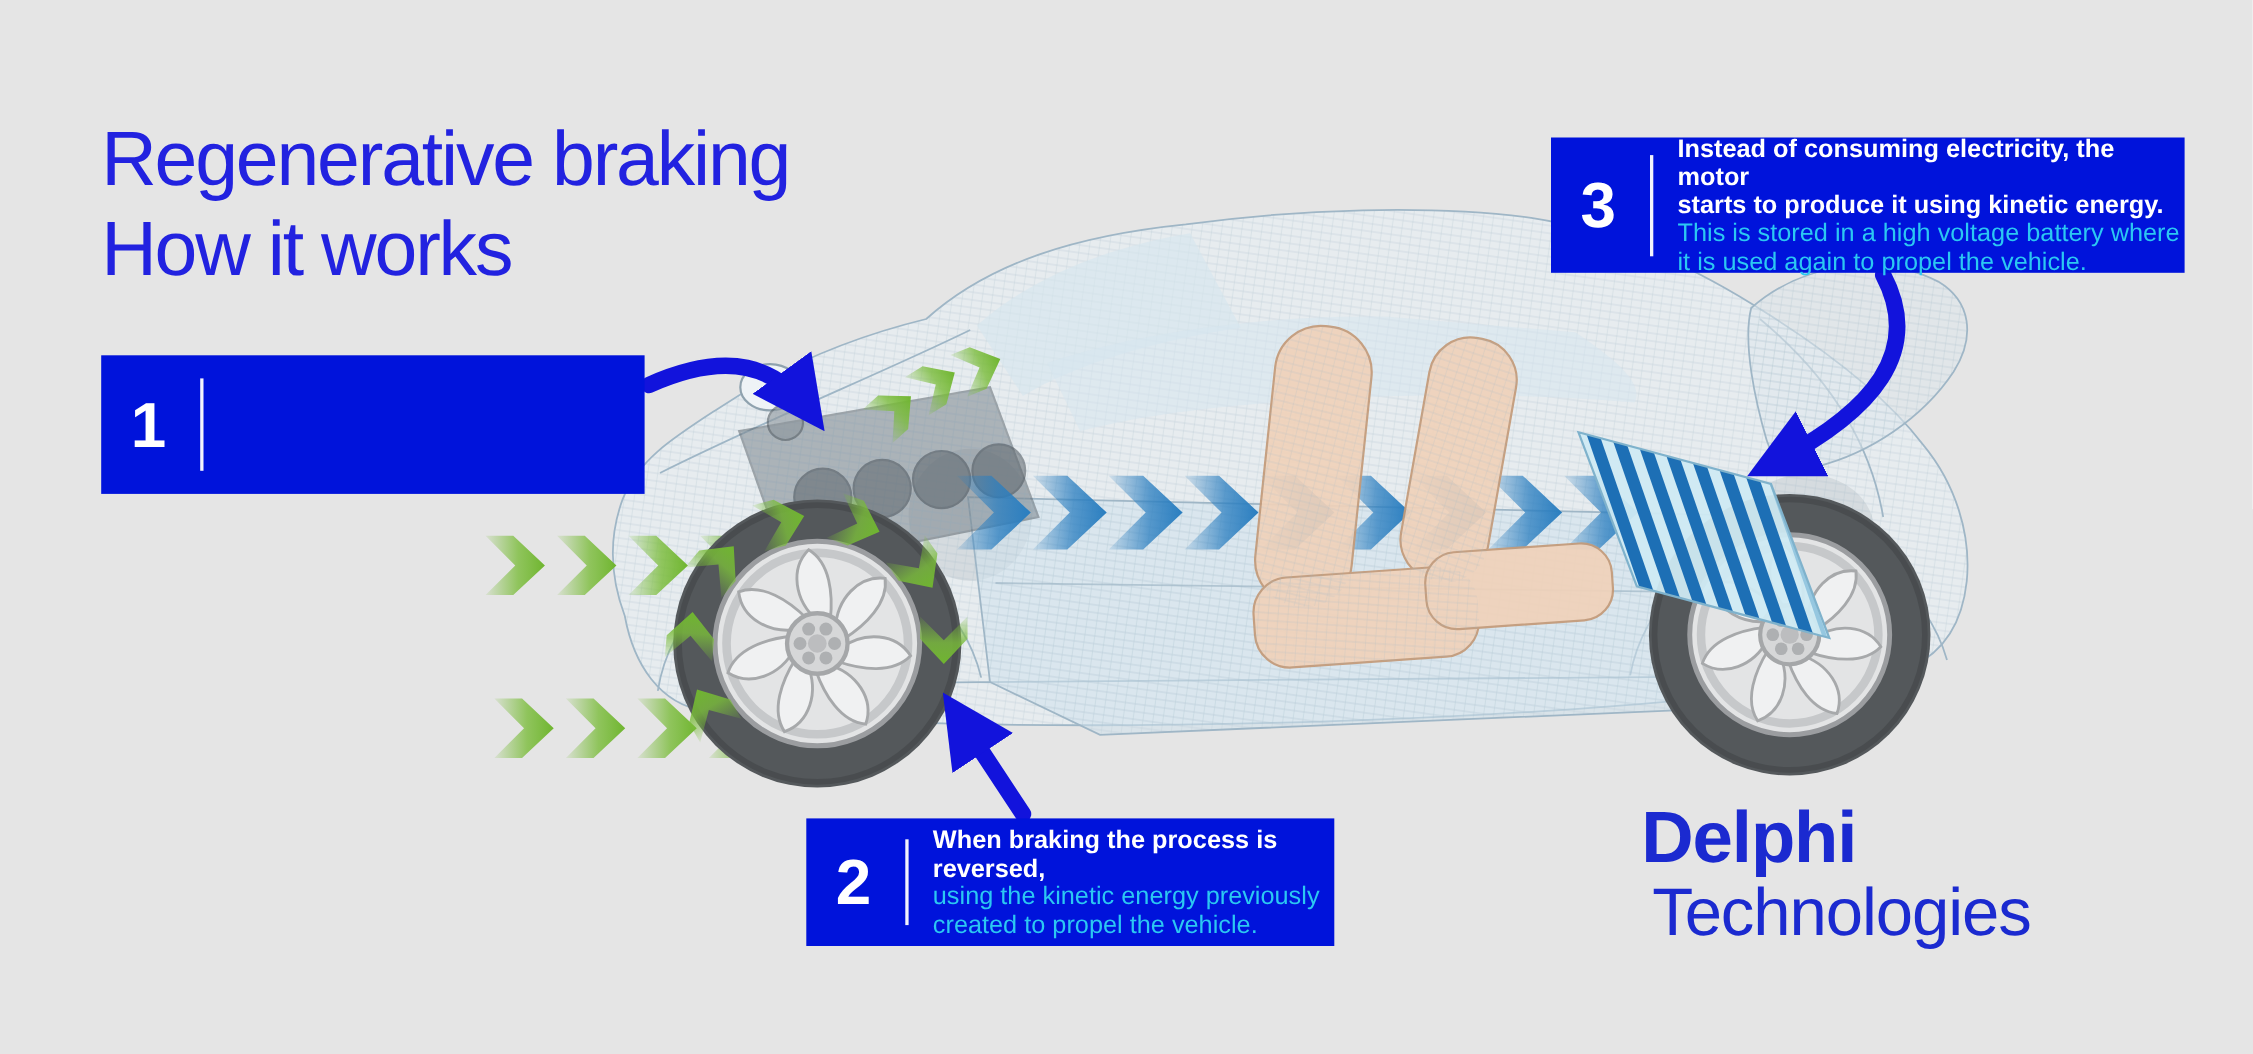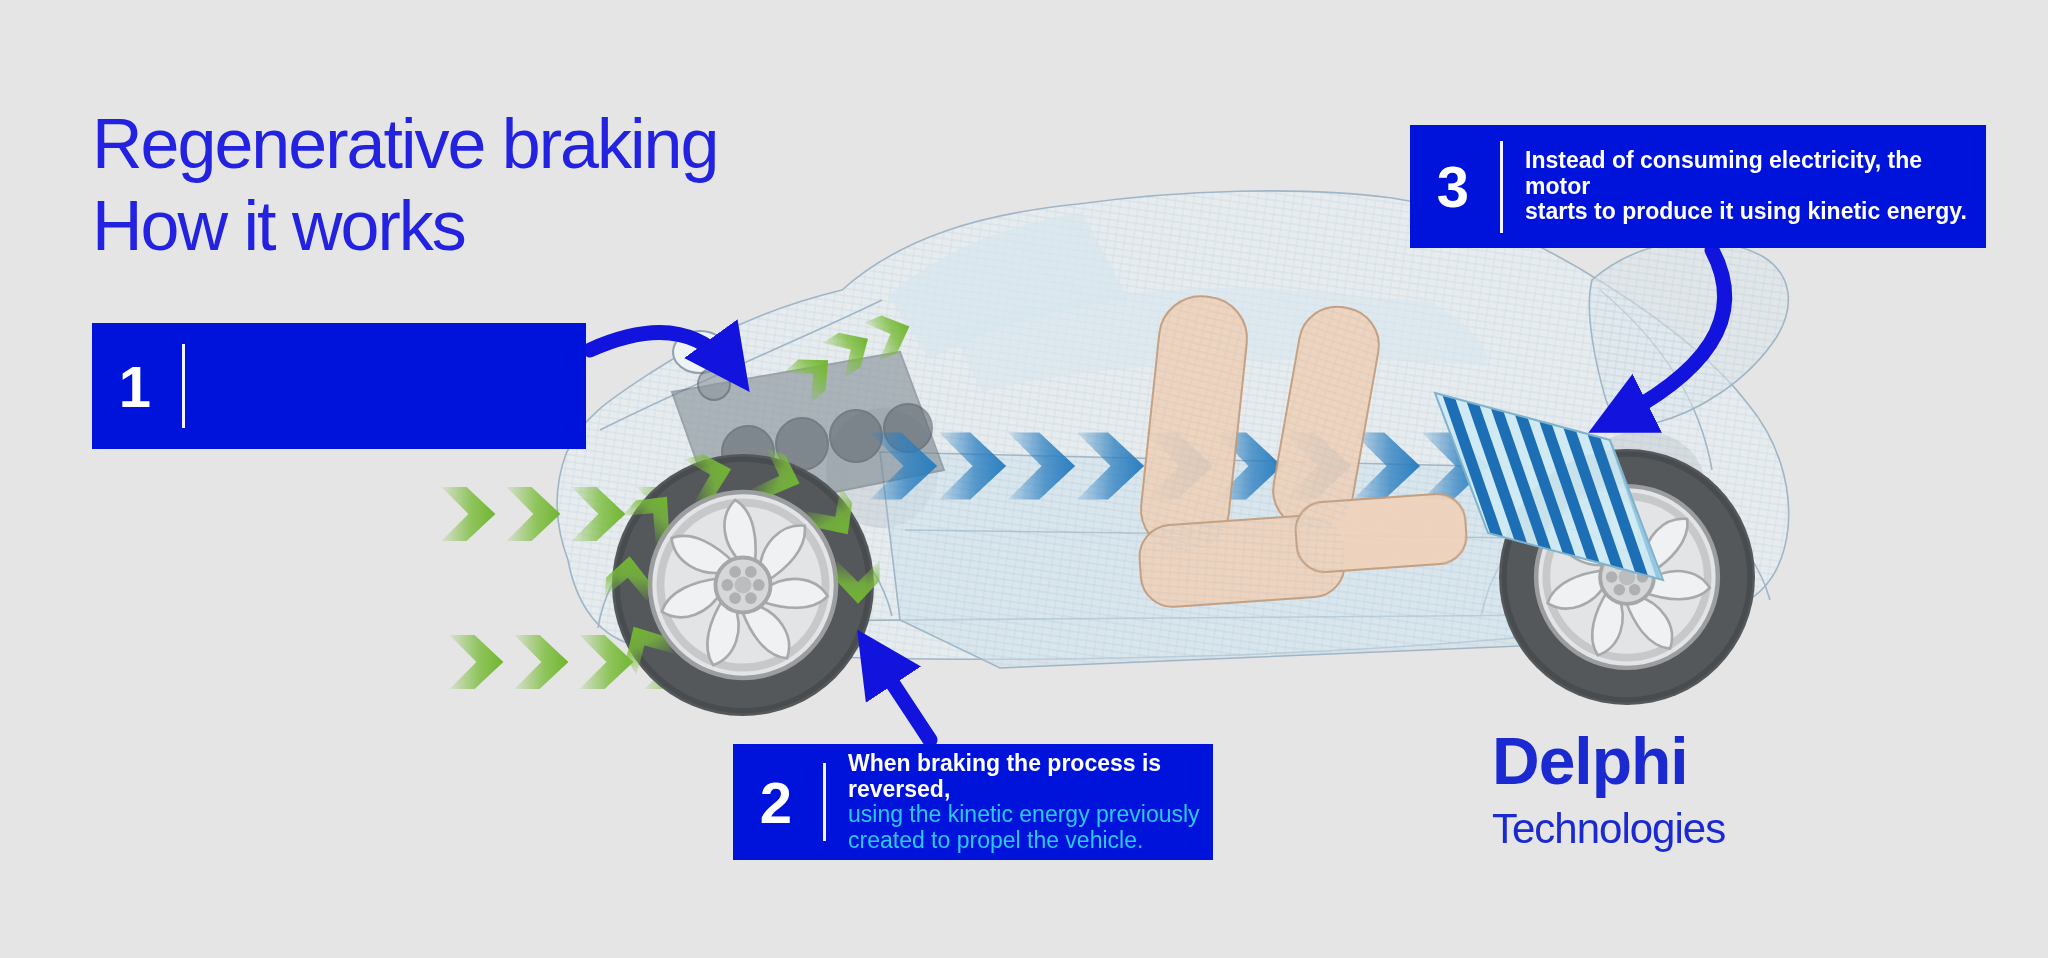--- a/index.html
+++ b/index.html
@@ -20,21 +20,21 @@
   .callout .cyan{color:var(--text_cyan);}
   .c1{left:92px;top:323px;width:494px;height:126px;}
   .c1 .sep{height:84px;}
   .c2{left:733px;top:744px;width:480px;height:116px;}
   .c2 .sep{height:78px;}
   .c3{left:1410px;top:125px;width:576px;height:123px;}
   .c3 .sep{height:92px;}
   
   .logo{position:absolute;left:1492px;top:726px;z-index:3;color:var(--logo_blue);}
   .logo .l1{font-size:66px;font-weight:700;letter-spacing:-1px;line-height:70px;}
-  .logo .l2{font-size:42px;font-weight:400;letter-spacing:-1px;line-height:66px;}
+  .logo .l2{font-size:61px;font-weight:400;letter-spacing:-1px;line-height:66px;margin-left:10px;}
   
   .wire{fill:none;stroke:#9fb6c6;stroke-width:1.6;}
   .cb{fill:url(#gB);}
   .cg{fill:url(#gG);}
   .arrow{fill:none;stroke:var(--arrow_blue);stroke-width:15;stroke-linecap:round;}
 </style>
 </head>
 <body>
 
 <div class="stage">
@@ -245,21 +245,22 @@
     <p class="text"><span class="white">When braking the process is reversed,
 </span><span class="cyan">using the kinetic energy previously
 created to propel the vehicle.</span></p>
   </div>
 
   <div class="callout c3">
     <span class="num">3</span>
     <div class="sep"></div>
     <p class="text"><span class="white">Instead of consuming electricity, the motor
 starts to produce it using kinetic energy.
-</span></p>
+</span><span class="cyan">This is stored in a high voltage battery where
+it is used again to propel the vehicle.</span></p>
   </div>
 
   <div class="logo">
     <div class="l1">Delphi</div>
     <div class="l2">Technologies</div>
   </div>
 
 </div>
 
 </body></html>

